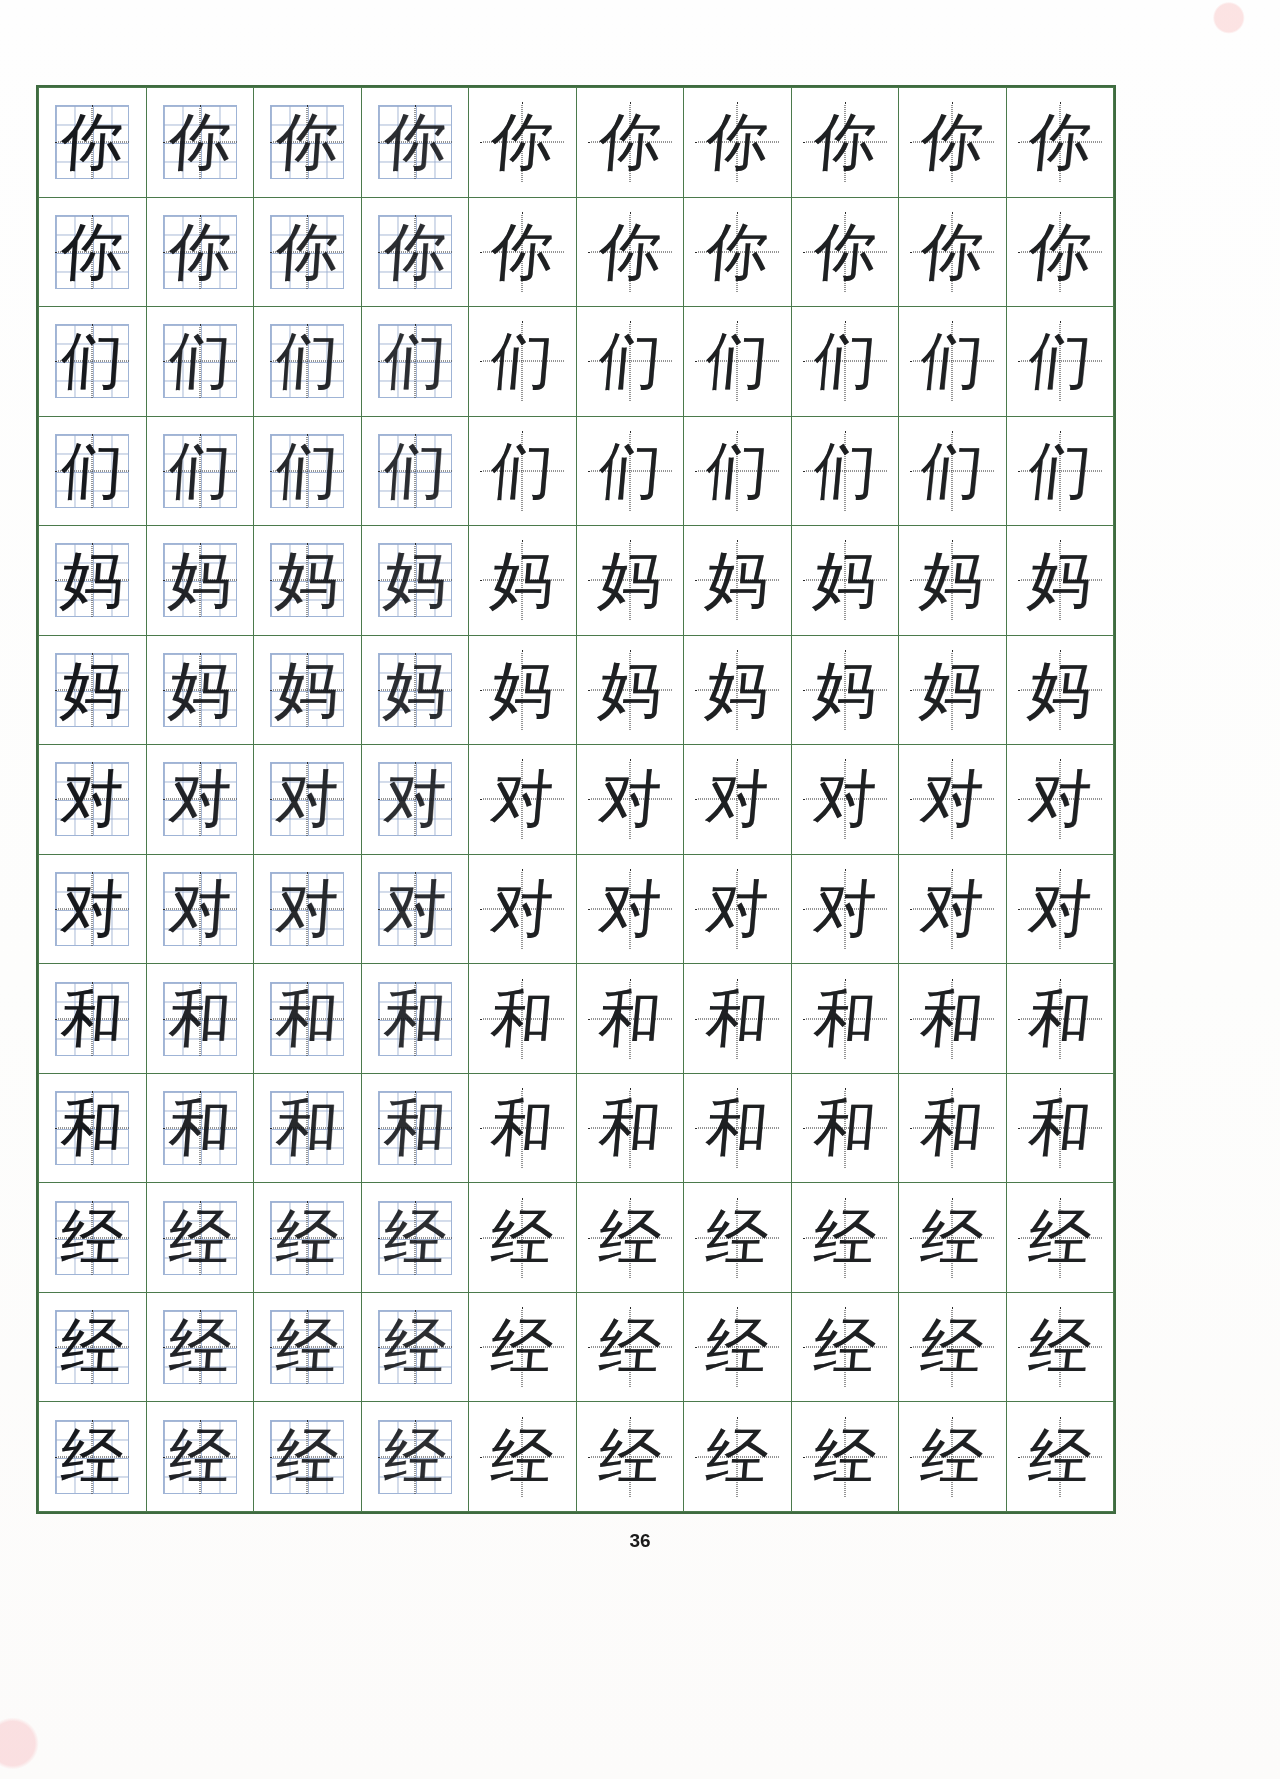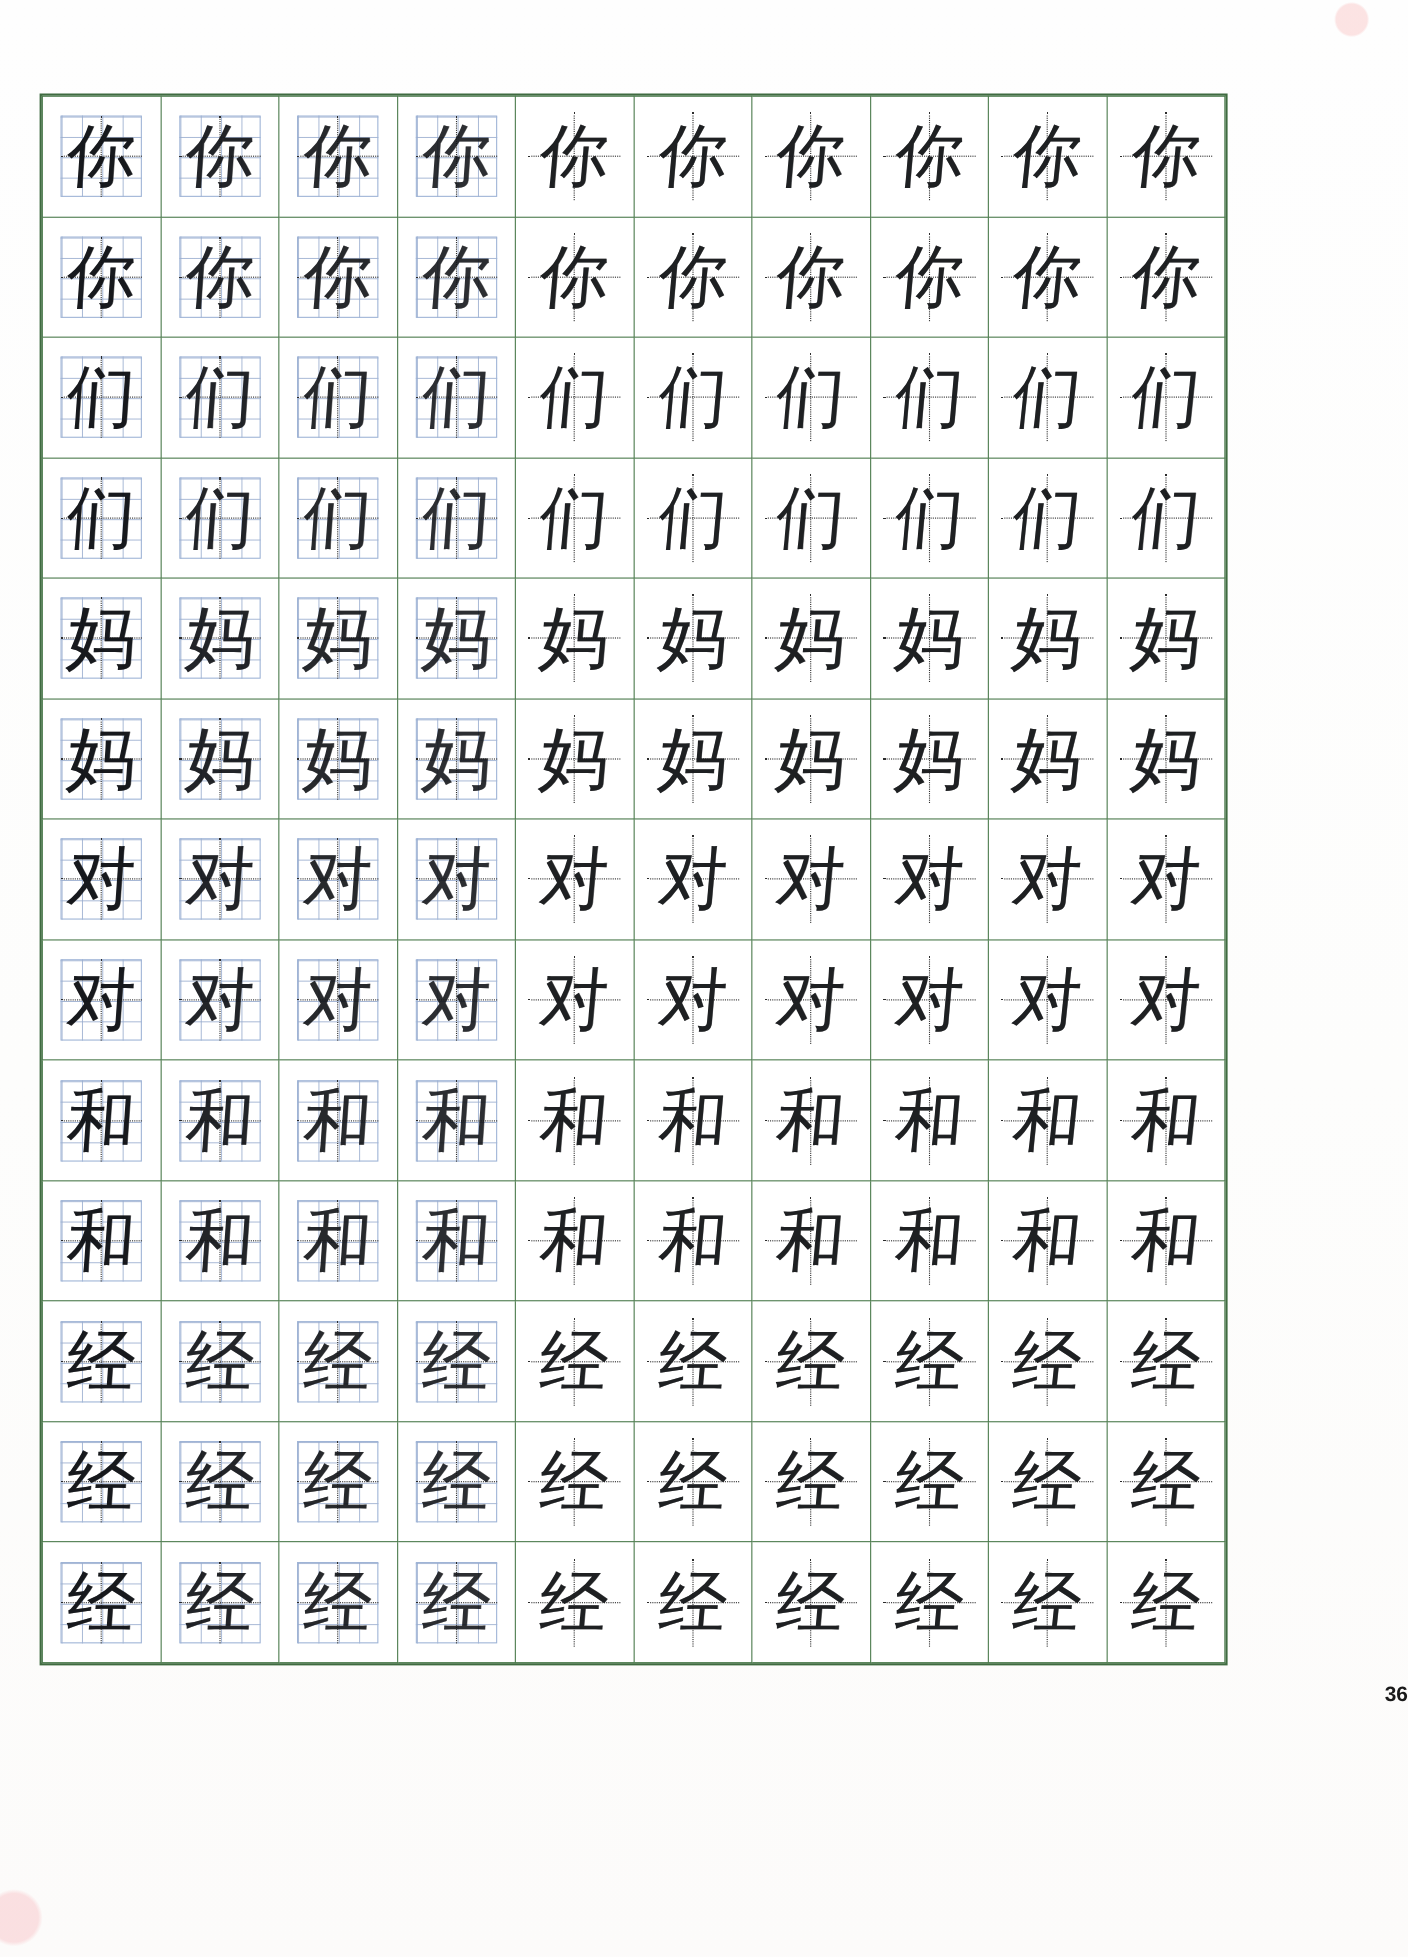--- a/index.html
+++ b/index.html
@@ -119,21 +119,21 @@
   td.trace.t3 .glyph { opacity: 0.90; }
   td.trace.t4 .glyph { opacity: 0.88; }
   td.free .glyph { opacity: 0.96; transform: skewX(-5deg); }
   td.free.f5 .glyph, td.free.f6 .glyph { transform: skewX(-6deg); }
 
   .page-number {
     position: absolute;
     left: 0;
     right: 0;
     top: 1530px;
-    text-align: right;
+    text-align: center;
     font-family: "Liberation Sans", sans-serif;
     font-size: 19px;
     font-weight: bold;
     color: #1a1a1a;
   }
 
   
   .smudge {
     position: absolute;
     background: rgba(120,140,160,0.12);

